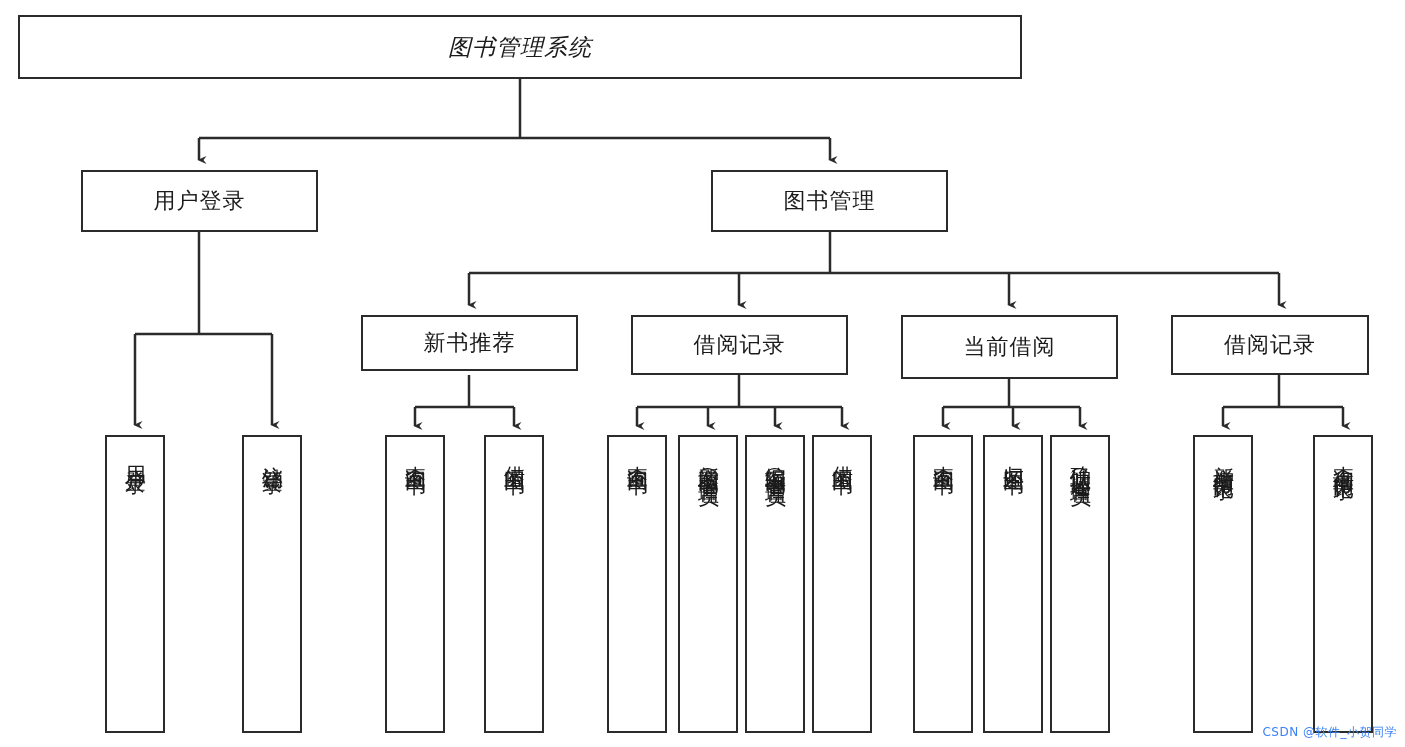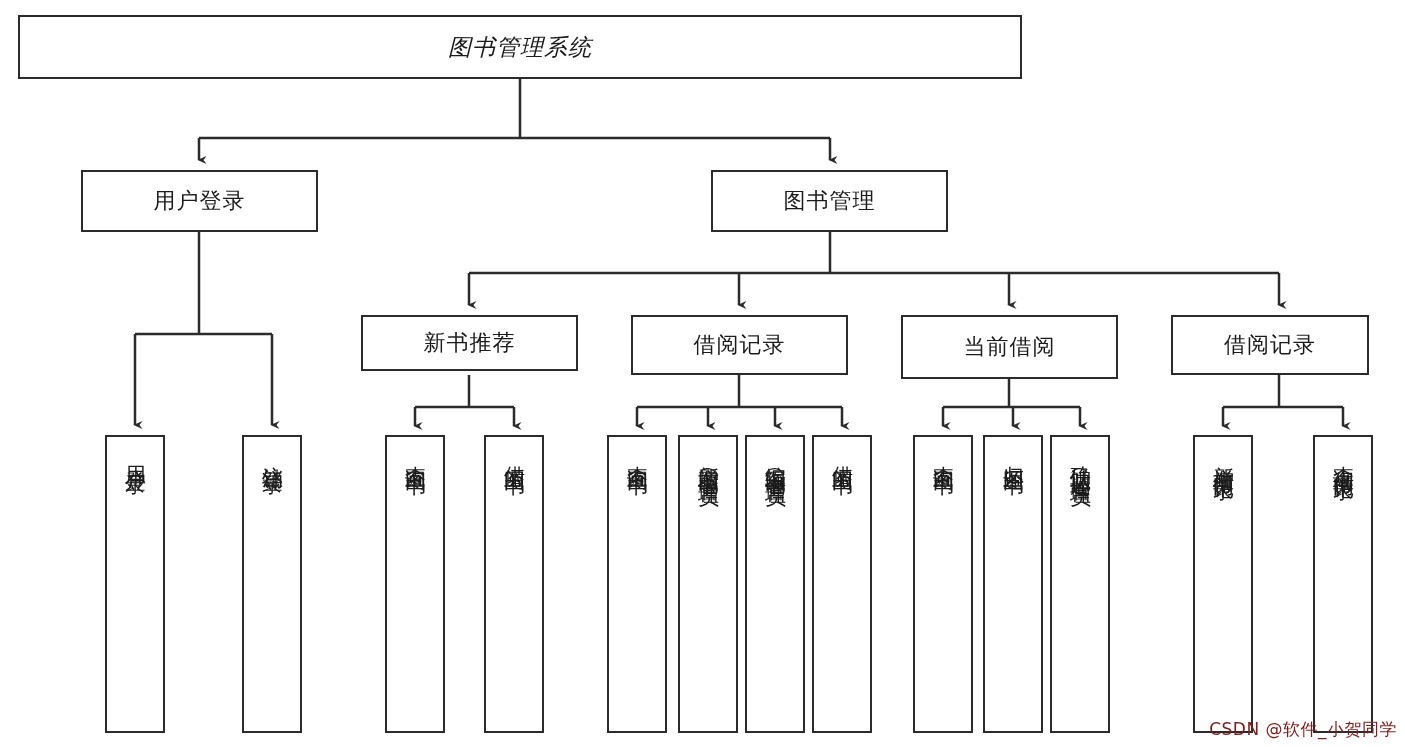--- a/index.html
+++ b/index.html
@@ -52,22 +52,22 @@
     white-space: normal;
     max-height: 272px;
   }
   #root-node .label {
     font-size: 23px;
   }
   #watermark {
     position: absolute;
     right: 8px;
     bottom: 6px;
-    font-size: 17px;
-    color: #7f1d1d;
+    font-size: 12px;
+    color: #3b82f6;
     letter-spacing: 0.5px;
     white-space: nowrap;
   }
 </style>
 </head>
 <body>
 
 <div id="canvas">
 
   <svg id="wires" viewBox="0 0 1405 747">

